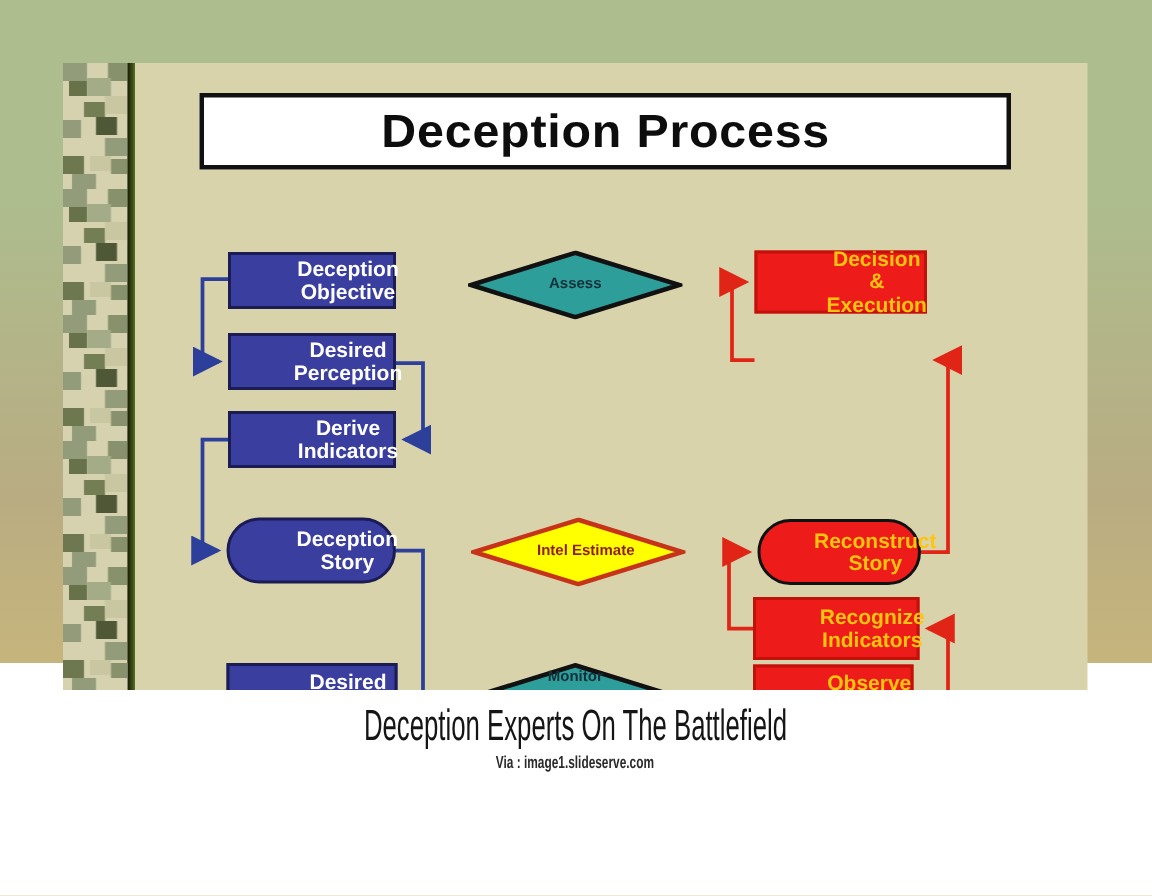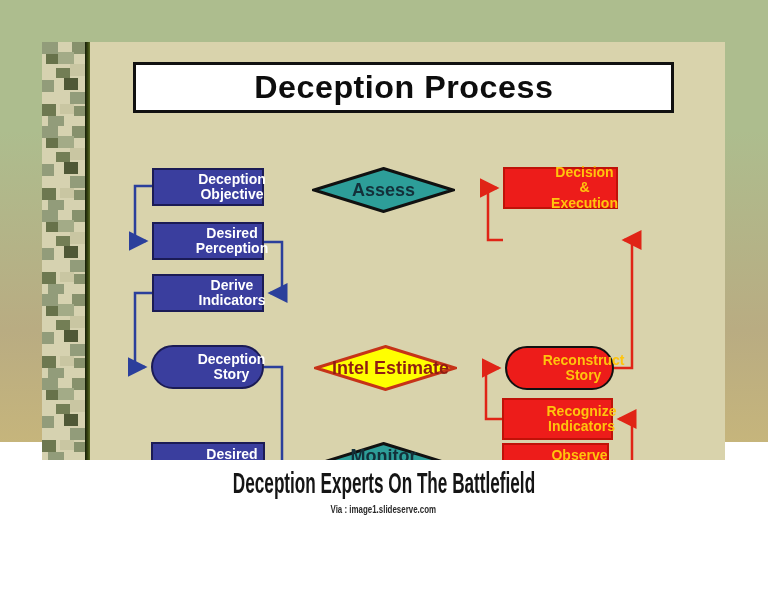--- a/index.html
+++ b/index.html
@@ -41,35 +41,35 @@
   .bbox { background:#3a3e9e; border:2px solid #1b1b55; color:#ffffff; }
   .rbox { background:#ed1c1a; border:2px solid #c01208; color:#ffc40d; }
   .round { border-radius:22px; }
   .blackborder { border:2.5px solid #111; }
   .label-top { align-items:flex-start; padding-top:3px; }
 
   .diamond { position:absolute; }
   .diamond svg { display:block; }
   .dlabel {
     position:absolute; inset:0; display:flex; align-items:center; justify-content:center;
-    font-weight:bold; font-size:18px; line-height:1.05; text-align:right;
+    font-weight:bold; font-size:10px; line-height:1.05; text-align:right;
   }
   .d-teal  .dlabel { color:#13303a; }
   .d-yellow .dlabel { color:#8f1d12; }
   .d-monitor .dlabel { align-items:flex-start; padding-top:5px; }
 
   .arrows { position:absolute; left:0; top:0; pointer-events:none; }
 
   
   .caption {
     position:absolute; left:42px; top:460px; width:683px; height:95px;
     background:#ffffff; text-align:center;
   }
   .caption .cap-title {
-    margin-top:8px; font-size:26px; font-weight:bold; color:#151515; white-space:nowrap;
+    margin-top:8px; font-size:26px; font-weight:normal; color:#151515; white-space:nowrap;
   }
   .caption .cap-title .cond { display:inline-block; transform:scale(0.66,1.12); transform-origin:center; }
   .caption .cap-via {
     margin-top:4px; font-size:11px; font-weight:bold; color:#2a2a2a; white-space:nowrap;
   }
   .caption .cap-via .cond { display:inline-block; transform:scale(0.72,1.05); transform-origin:center; }
 </style>
 </head>
 <body>
 

